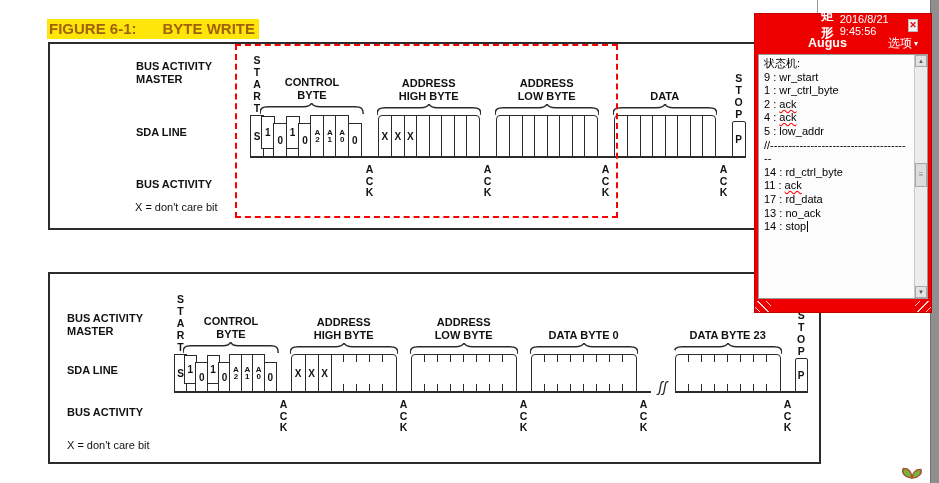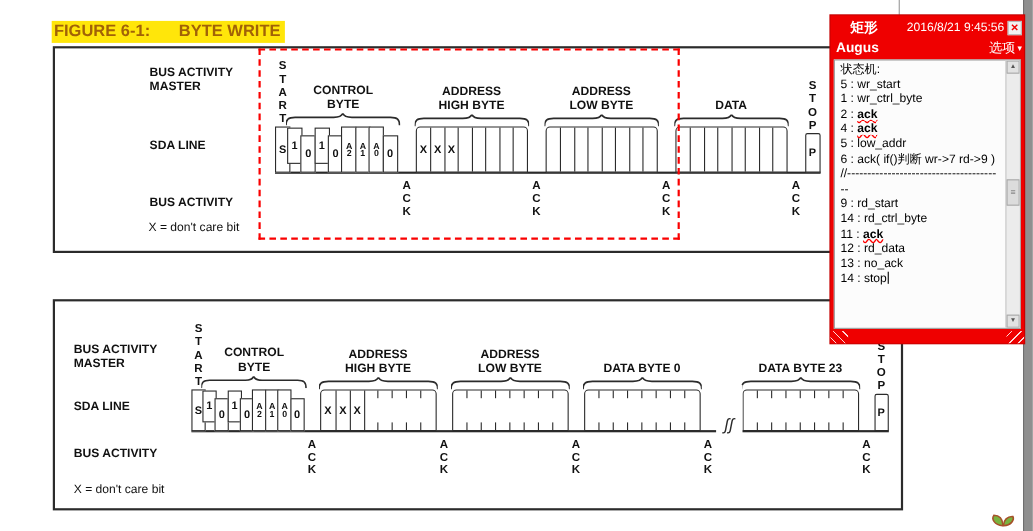--- a/index.html
+++ b/index.html
@@ -54,34 +54,34 @@
                font-size:10.5px;font-weight:bold;line-height:11.5px;text-align:center;color:#111;}
   .wf-brk{height:44px;margin-bottom:-2px;background:#fff;z-index:2;display:flex;align-items:flex-end;
           justify-content:center;font-size:15px;font-style:italic;color:#2b2b2b;line-height:14px;}
 
   
   #dashed-rect{position:absolute;left:235px;top:44px;width:379px;height:170px;border:2px dashed #fa0000;z-index:4;pointer-events:none;}
 
   
   #note-window{position:absolute;left:755px;top:14px;width:176px;height:298px;background:#ef0000;z-index:10;
                box-sizing:border-box;display:flex;flex-direction:column;box-shadow:0 0 0 1px #c40000;}
-  .nw-header{padding:2px 2px 0 5px;color:#fff;}
+  .nw-header{padding:2px 13px 0 5px;color:#fff;margin-left:48px;}
   .nw-row{display:flex;align-items:center;justify-content:space-between;height:18px;}
   .nw-title{font-size:12.5px;font-weight:bold;padding-left:13px;}
   .nw-right{display:flex;align-items:center;gap:3px;}
   .nw-time{font-size:11px;}
   .nw-close{width:13px;height:13px;background:#f2f2f2;border:1px solid #b9b9b9;color:#e00;
             font-size:9px;line-height:11px;text-align:center;font-weight:bold;cursor:pointer;box-sizing:border-box;}
   .nw-author{font-size:12.5px;font-weight:bold;}
   .nw-opts{font-size:12px;display:flex;align-items:center;gap:2px;cursor:pointer;}
   .nw-opts .car{font-size:8px;}
   .nw-body{flex:1;margin:2px 3px;background:#fcfcfc;border:1px solid #9a9a9a;display:flex;overflow:hidden;}
   .nw-text{flex:1;padding:2px 1px 2px 5px;font-size:11px;line-height:13.6px;color:#000;overflow:hidden;}
   .nw-line{white-space:nowrap;}
-  .mis{text-decoration:underline;text-decoration-style:wavy;text-decoration-color:#f00;font-weight:bold;}
+  .mis{text-decoration:underline;text-decoration-style:wavy;text-decoration-color:#f00;}
   .caret{display:inline-block;width:1.2px;height:11px;background:#000;vertical-align:-2px;margin-left:1px;}
   .nw-scroll{width:12px;display:flex;flex-direction:column;background:#ececec;border-left:1px solid #c7c7c7;}
   .nw-sbtn{height:12px;background:#e2e2e2;border:1px solid #a8a8a8;box-sizing:border-box;font-size:6px;color:#555;
            text-align:center;line-height:10px;cursor:pointer;}
   .nw-strack{flex:1;position:relative;}
   .nw-thumb{position:absolute;left:0;right:0;top:44%;height:24px;background:#dcdcdc;border:1px solid #a8a8a8;box-sizing:border-box;cursor:grab;}
   .nw-thumb::after{content:"≡";display:block;text-align:center;font-size:8px;line-height:22px;color:#8a8a8a;}
   .nw-bottom{height:11px;background:#ef0000;position:relative;}
   .grip{position:absolute;bottom:0;width:16px;height:11px;
         background:repeating-linear-gradient(135deg,transparent 0 3px,#ffffff 3px 4px,transparent 4px 6px);opacity:.85;}
@@ -422,32 +422,30 @@
         <span class="nw-author">Augus</span>
         <span class="nw-opts">
           <span>选项</span>
           <span class="car">▾</span>
         </span>
       </div>
     </div>
     <div class="nw-body">
       <div class="nw-text" id="note-text">
           <div class="nw-line"><span>状态机:</span></div>
-          <div class="nw-line"><span>5 : wr_start</span></div>
+          <div class="nw-line"><span>9 : wr_start</span></div>
           <div class="nw-line"><span>1 : wr_ctrl_byte</span></div>
           <div class="nw-line"><span>2 : </span><span class="mis">ack</span></div>
           <div class="nw-line"><span>4 : </span><span class="mis">ack</span></div>
           <div class="nw-line"><span>5 : low_addr</span></div>
-          <div class="nw-line"><span>6 : ack( if()判断 wr-&gt;7  rd-&gt;9 )</span></div>
           <div class="nw-line"><span>//-------------------------------------</span></div>
           <div class="nw-line"><span>--</span></div>
-          <div class="nw-line"><span>9 : rd_start</span></div>
           <div class="nw-line"><span>14 : rd_ctrl_byte</span></div>
           <div class="nw-line"><span>11 : </span><span class="mis">ack</span></div>
-          <div class="nw-line"><span>12 : rd_data</span></div>
+          <div class="nw-line"><span>17 : rd_data</span></div>
           <div class="nw-line"><span>13 : no_ack</span></div>
           <div class="nw-line"><span>14 : stop</span><span class="caret"></span></div>
         </div>
       <div class="nw-scroll">
         <div class="nw-sbtn">▲</div>
         <div class="nw-strack">
           <div class="nw-thumb"></div>
         </div>
         <div class="nw-sbtn">▼</div>
       </div>

